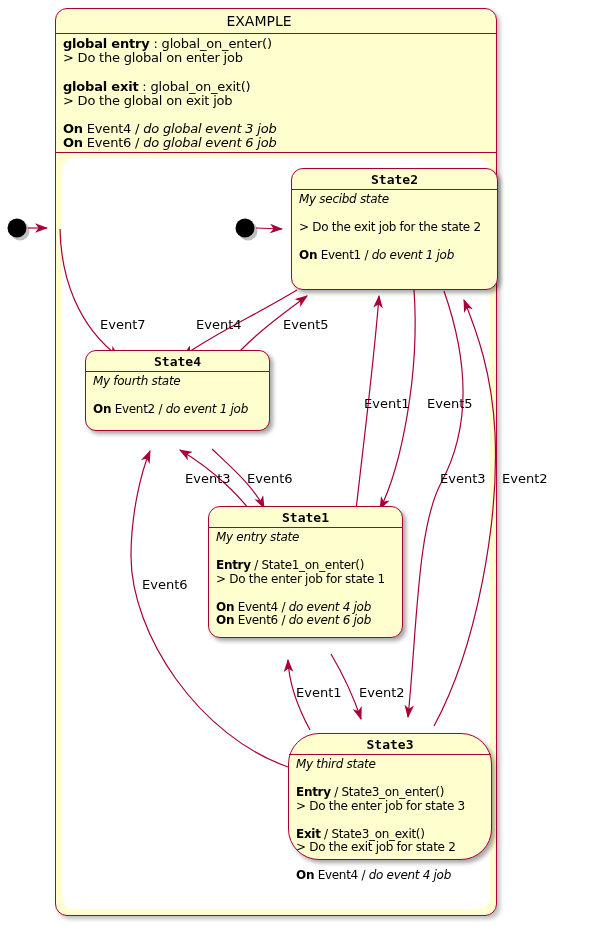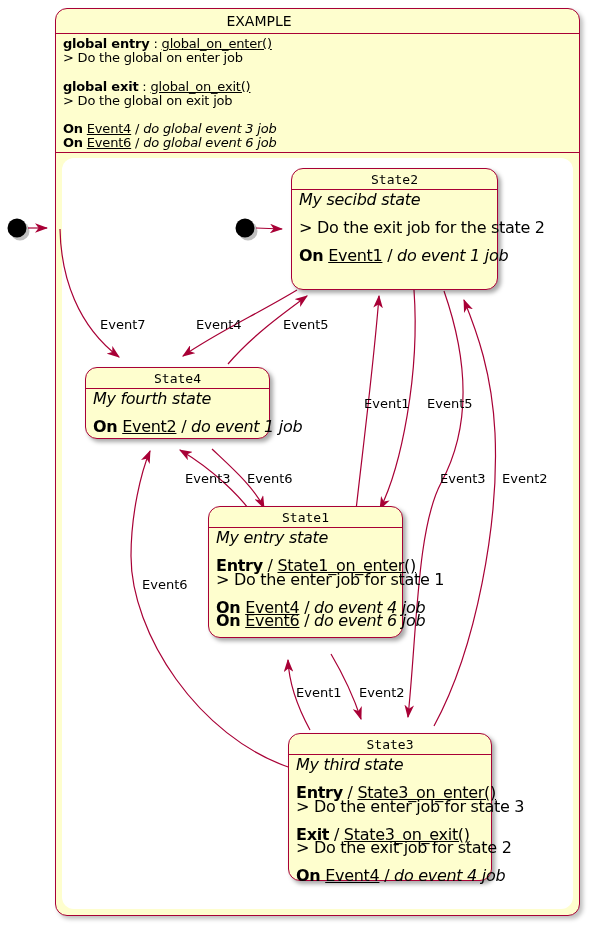--- a/index.html
+++ b/index.html
@@ -7,21 +7,21 @@
     --border:#a80036; --line:#a80036; --state_fill:#fefece;
     --region_fill:#ffffff; --text:#000000;
   }
   .canvas{
     position:relative; width:612px; height:927px; overflow:hidden;
     font-family:"DejaVu Sans","Liberation Sans",sans-serif; color:var(--text);
     background:#ffffff;
   }
   
   .outer{
-    position:absolute; left:55px; top:8px; width:525px; height:908px;
+    position:absolute; left:55px; top:8px; width:442px; height:908px;
     background:var(--state_fill);
     border:1.5px solid var(--border); border-radius:12px;
     box-shadow:3px 3px 4px rgba(0,0,0,.25);
     box-sizing:border-box;
   }
   .outer-title{
     position:absolute; left:203px; top:4px; transform:translateX(-50%);
     font-size:14px; white-space:nowrap;
   }
   .outer-title-sep{
@@ -44,27 +44,28 @@
   .state{
     position:absolute; background:var(--state_fill);
     border:1.5px solid var(--border); border-radius:12px;
     box-shadow:3px 3px 4px rgba(0,0,0,.35);
     box-sizing:border-box; z-index:4;
   }
   .state-title{
     font-family:"DejaVu Sans Mono","Liberation Mono",monospace;
     font-size:13px; text-align:center; padding:3px 0 2px 0;
     border-bottom:1.2px solid var(--border);
+    font-weight:bold;
   }
   .state-body{
-    padding:3px 22px 0 7px; font-size:16px; line-height:13.9px;
+    padding:3px 22px 0 7px; font-size:12px; line-height:13.9px;
     letter-spacing:-0.3px; white-space:nowrap;
   }
   .tl{min-height:13.9px;}
-  .b{font-weight:bold;} .u{text-decoration:underline;} .i{font-style:italic;}
+  .b{font-weight:bold;} .u{} .i{font-style:italic;}
   
   svg.edges{position:absolute; left:0; top:0; z-index:3;}
   svg.edges path.edge{stroke:var(--line); fill:none; stroke-width:1.2px;}
   .edge-label{
     position:absolute; z-index:5; font-size:13px; white-space:nowrap;
   }
 </style>
 </head>
 <body>
 
@@ -123,21 +124,21 @@
     <div class="state-title">State2</div>
     <div class="state-body">
         <div class="tl"><span class="i">My secibd state</span></div>
         <div class="tl">&nbsp;</div>
         <div class="tl"><span>&gt; Do the exit job for the state 2</span></div>
         <div class="tl">&nbsp;</div>
         <div class="tl"><span class="b">On</span><span> </span><span class="u">Event1</span><span> / </span><span class="i">do event 1 job</span></div>
       </div>
   </div>
 
-  <div class="state" style="left:85px;top:367px;width:185px;height:72px;">
+  <div class="state" style="left:85px;top:350px;width:185px;height:81px;border-radius:11px;">
     <div class="state-title">State4</div>
     <div class="state-body">
         <div class="tl"><span class="i">My fourth state</span></div>
         <div class="tl">&nbsp;</div>
         <div class="tl"><span class="b">On</span><span> </span><span class="u">Event2</span><span> / </span><span class="i">do event 1 job</span></div>
       </div>
   </div>
 
   <div class="state" style="left:208px;top:506px;width:195px;height:132px;">
     <div class="state-title">State1</div>
@@ -145,21 +146,21 @@
         <div class="tl"><span class="i">My entry state</span></div>
         <div class="tl">&nbsp;</div>
         <div class="tl"><span class="b">Entry</span><span> / </span><span class="u">State1_on_enter()</span></div>
         <div class="tl"><span>&gt; Do the enter job for state 1</span></div>
         <div class="tl">&nbsp;</div>
         <div class="tl"><span class="b">On</span><span> </span><span class="u">Event4</span><span> / </span><span class="i">do event 4 job</span></div>
         <div class="tl"><span class="b">On</span><span> </span><span class="u">Event6</span><span> / </span><span class="i">do event 6 job</span></div>
       </div>
   </div>
 
-  <div class="state" style="left:288px;top:733px;width:204px;height:148px;">
+  <div class="state" style="left:288px;top:733px;width:204px;height:127px;border-radius:31px;">
     <div class="state-title">State3</div>
     <div class="state-body">
         <div class="tl"><span class="i">My third state</span></div>
         <div class="tl">&nbsp;</div>
         <div class="tl"><span class="b">Entry</span><span> / </span><span class="u">State3_on_enter()</span></div>
         <div class="tl"><span>&gt; Do the enter job for state 3</span></div>
         <div class="tl">&nbsp;</div>
         <div class="tl"><span class="b">Exit</span><span> / </span><span class="u">State3_on_exit()</span></div>
         <div class="tl"><span>&gt; Do the exit job for state 2</span></div>
         <div class="tl">&nbsp;</div>

